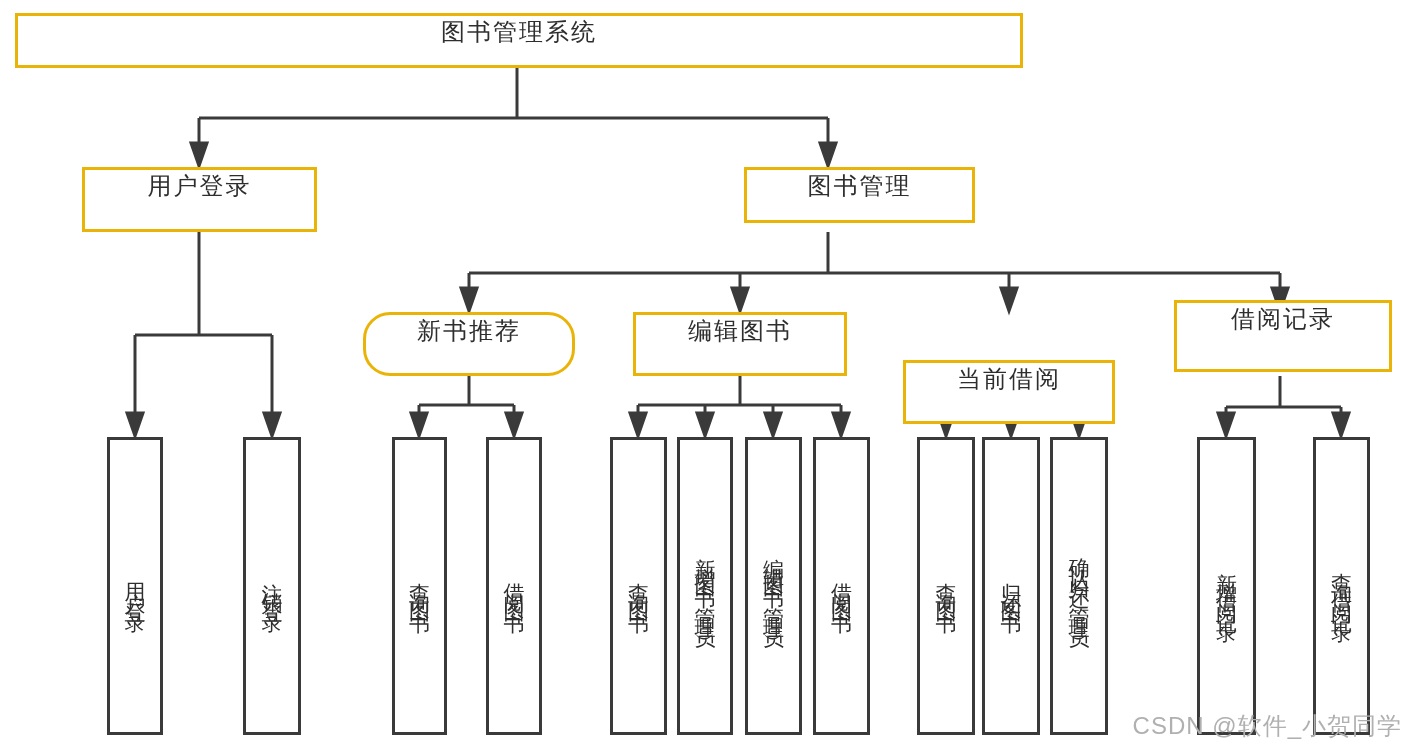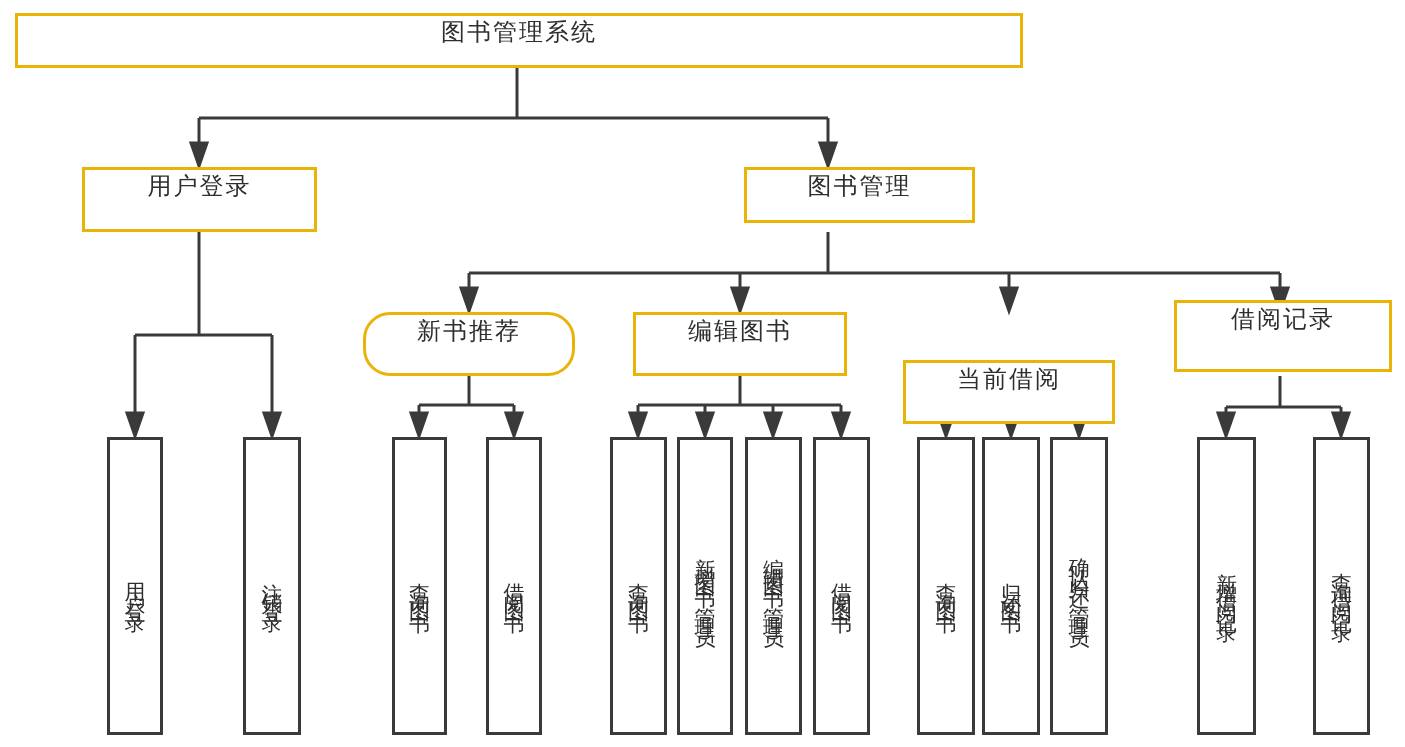--- a/index.html
+++ b/index.html
@@ -189,14 +189,15 @@
     <span class="vtext">确认归还（管理员）</span>
   </div>
 
   <div class="leaf" style="left:1197px;top:437px;width:59px;height:298px;">
     <span class="vtext">新增借阅记录</span>
   </div>
   <div class="leaf" style="left:1313px;top:437px;width:57px;height:298px;">
     <span class="vtext">查询借阅记录</span>
   </div>
 
+  <div class="watermark">CSDN @软件_小贺同学</div>
 
 </div>
 
 </body></html>

